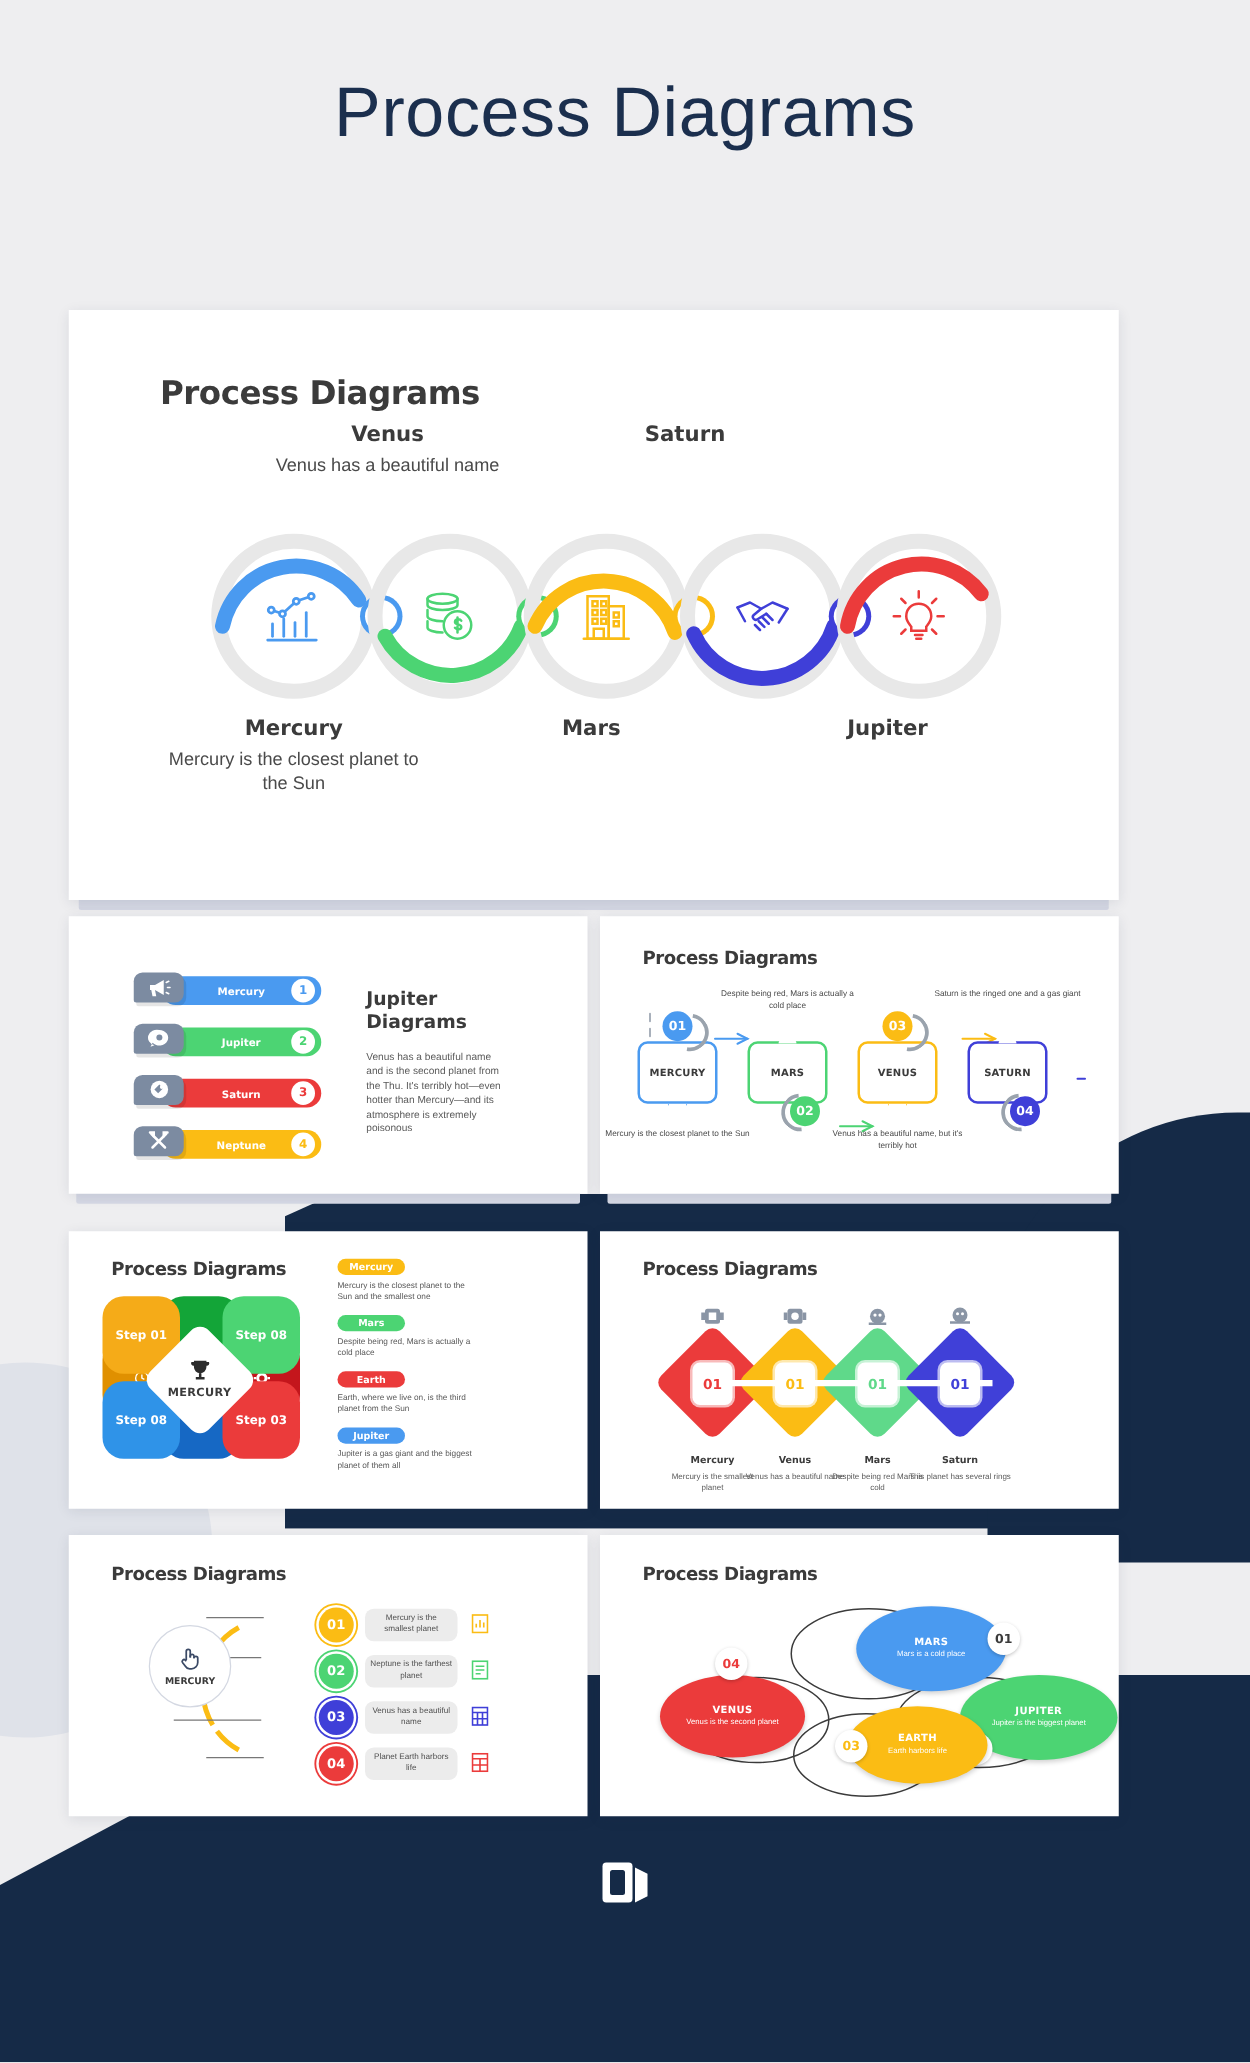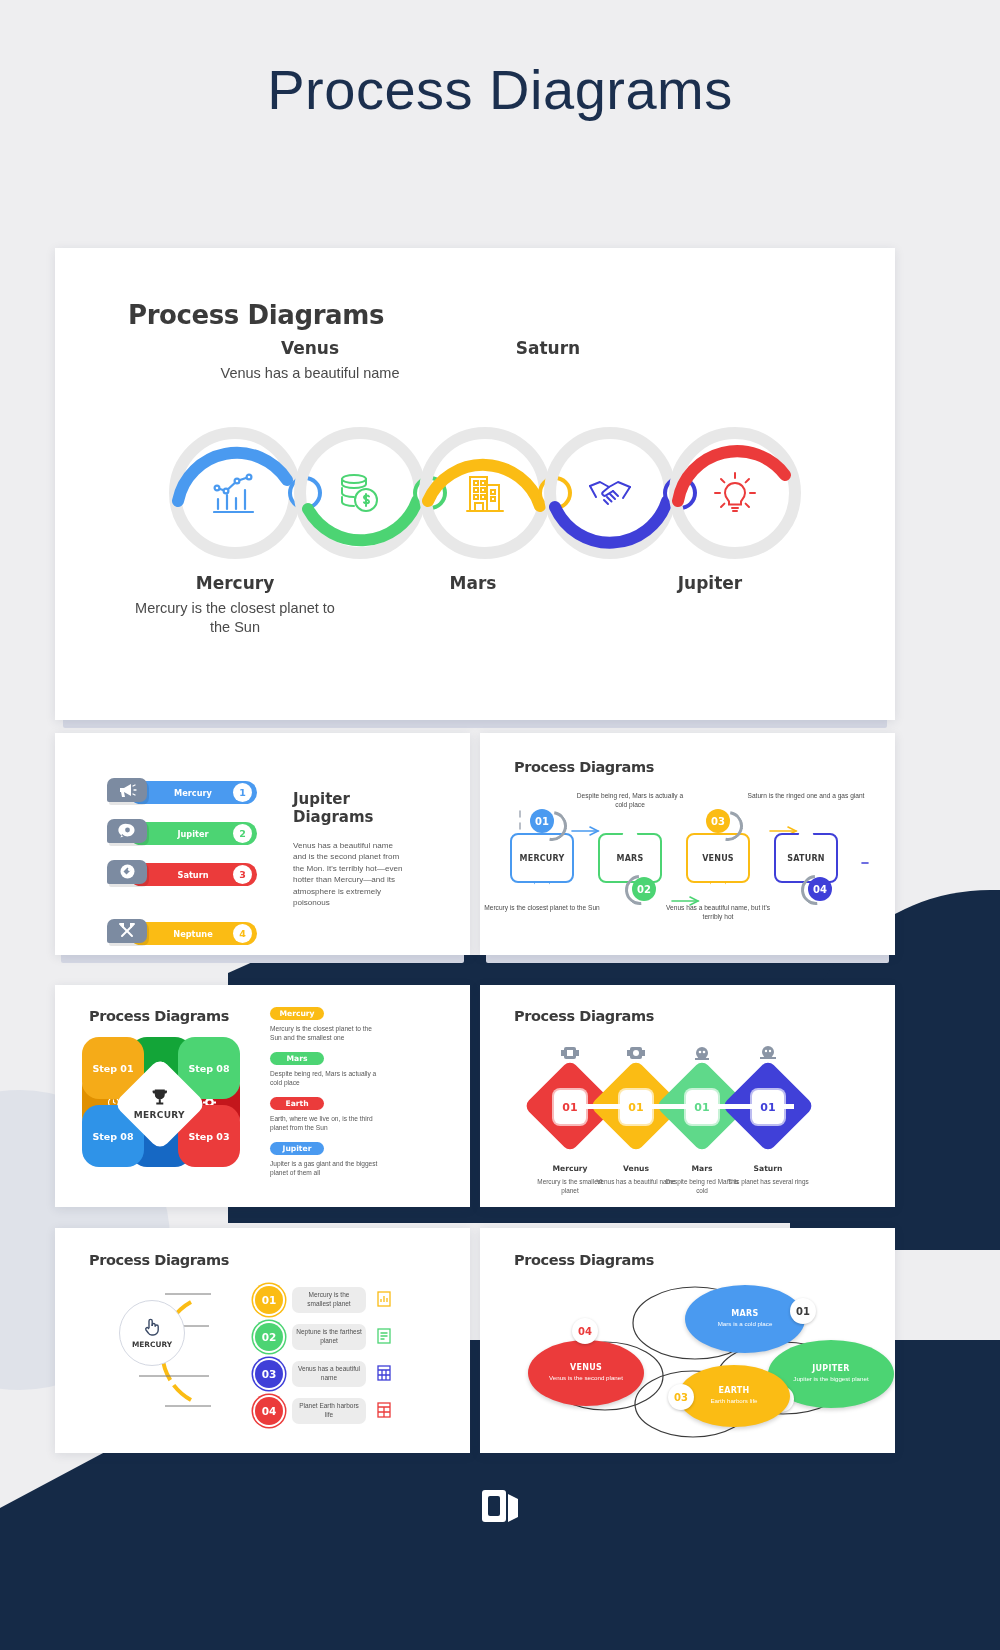--- a/index.html
+++ b/index.html
@@ -398,40 +398,40 @@
       <div class="banner-tab">
         <svg width="19" height="18" viewBox="0 0 19 18" fill="#fff">
             <circle cx="9.5" cy="8.5" r="7" fill="#fff"></circle>
             <path d="M9.5 4.5 l3 3 -4 4 -3-3z" fill="#7c8ba1"></path>
             <circle cx="11.5" cy="6.5" r="1.6" fill="#fff"></circle>
           </svg>
       </div>
       <div class="banner-num" style="color:#eb3b3b;">3</div>
     </div>
 
-    <div class="banner-row" style="left:52px; top:189px;">
+    <div class="banner-row" style="left:52px; top:171px;">
       <div class="banner-bar" style="background:#fbbc14;">
         <span class="banner-label">Neptune</span>
       </div>
       <div class="banner-tab">
         <svg width="20" height="18" viewBox="0 0 20 18" fill="none" stroke="#fff" stroke-width="2" stroke-linecap="round">
             <path d="M4 3 L15 14"></path>
             <path d="M16 3 L5 14"></path>
             <path d="M3 2 l3 0 0 3"></path>
             <path d="M17 2 l-3 0 0 3"></path>
           </svg>
       </div>
       <div class="banner-num" style="color:#fbbc14;">4</div>
     </div>
 
     <div class="banner-side-title">
       <span>Jupiter</span><br>
       <span>Diagrams</span>
     </div>
-    <div class="banner-side-body">Venus has a beautiful name and is the second planet from the Mon. It's terribly hot—even hotter than Mercury—and its atmosphere is extremely poisonous</div>
+    <div class="banner-side-body">Venus has a beautiful name and is the second planet from the Thu. It's terribly hot—even hotter than Mercury—and its atmosphere is extremely poisonous</div>
   </div>
 
   <div class="slide-shadowband" id="s-bubble-band"></div>
   <div class="slide" id="s-bubble">
     <div class="slide-title">Process Diagrams</div>
 
     <svg style="position:absolute; left:22px; top:70px;" width="370" height="130" viewBox="0 0 370 130" fill="none" stroke-width="1.6" stroke-linecap="round">
       <path d="M70 28 h26" stroke="#4a9af0" marker-end=""></path>
       <path d="M88 24 l8 4 -8 4" stroke="#4a9af0"></path>
       <path d="M170 98 h26" stroke="#4cd473"></path>

